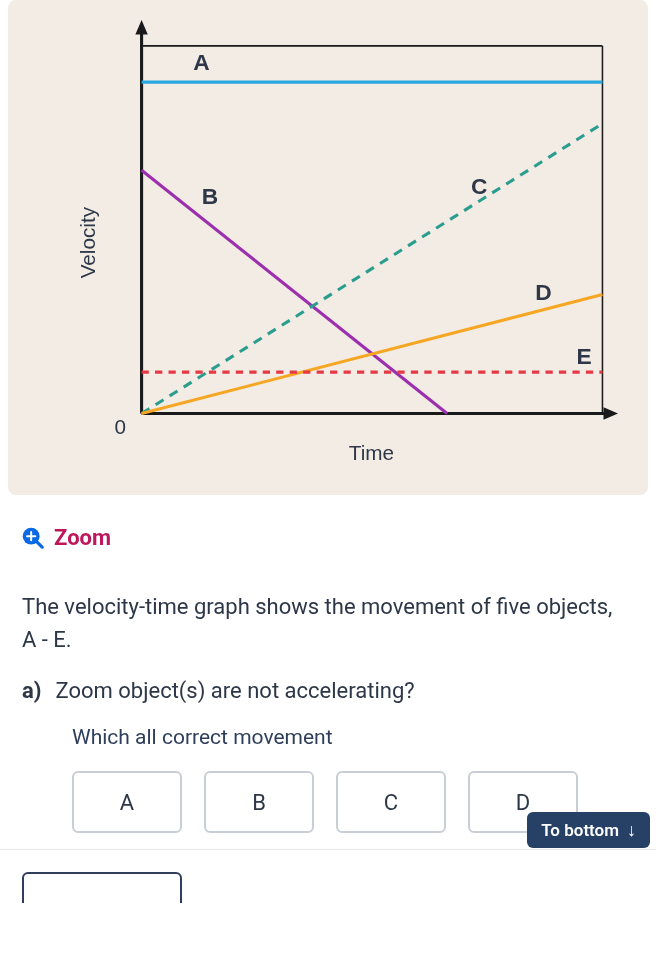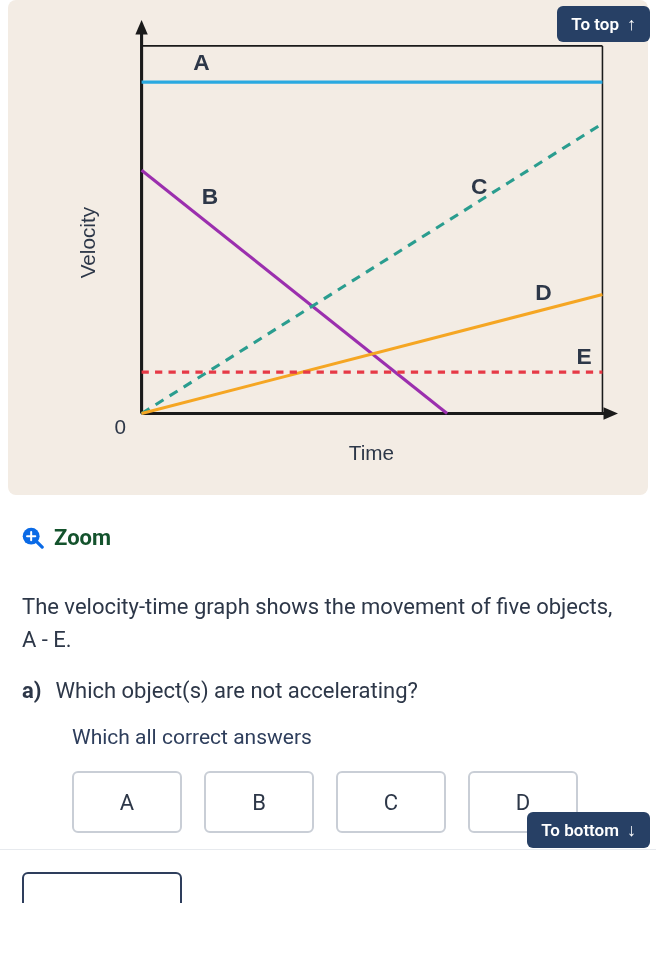--- a/index.html
+++ b/index.html
@@ -24,21 +24,21 @@
   .chart-svg {
     display: block;
     width: 100%;
     height: auto;
   }
   .zoom-row {
     display: flex;
     align-items: center;
     gap: 10px;
     padding: 30px 22px 20px 22px;
-    color: #14532d;
+    color: #be185d;
     font-weight: 700;
     font-size: 22px;
     cursor: pointer;
   }
   .zoom-icon {
     width: 22px;
     height: 22px;
     color: #0a6ae6;
   }
   .question-text {
@@ -129,24 +129,20 @@
     font-family: -apple-system, sans-serif;
     font-size: 20px;
     fill: #2d3748;
   }
 </style>
 </head>
 <body>
 
 <div class="content">
 
-  <div class="nav-pill top">
-    <span>To top</span>
-    <span class="arrow">↑</span>
-  </div>
 
   <div class="chart-card">
     <svg class="chart-svg" viewBox="0 0 560 430">
 
       <g stroke="#1a1a1a" stroke-width="3" fill="none">
 
         <line x1="100" y1="380" x2="100" y2="10"></line>
         <polygon points="100,0 94,14 106,14" fill="#1a1a1a" stroke="none"></polygon>
 
         <line x1="100" y1="380" x2="550" y2="380"></line>
@@ -187,25 +183,25 @@
       <line x1="5.5" y1="10" x2="14.5" y2="10" stroke="#ffffff" stroke-width="2.2" stroke-linecap="round"></line>
       <line x1="16.2" y1="16.2" x2="22" y2="22" stroke="#0a6ae6" stroke-width="3.5" stroke-linecap="round"></line>
     </svg>
     <span>Zoom</span>
   </div>
 
   <div class="question-text">The velocity-time graph shows the movement of five objects, A - E.</div>
 
   <div class="part-row">
     <span class="part-label">a)</span>
-    <span>Which object(s) are not accelerating?</span>
+    <span>Zoom object(s) are not accelerating?</span>
   </div>
 
   <div class="instruction">
-    <span>Which </span><b>all</b><span> correct answers</span>
+    <span>Which </span><b>all</b><span> correct movement</span>
   </div>
 
   <div class="answers">
     <div class="answer">
         <span>A</span>
       </div>
     <div class="answer">
         <span>B</span>
       </div>
     <div class="answer">

